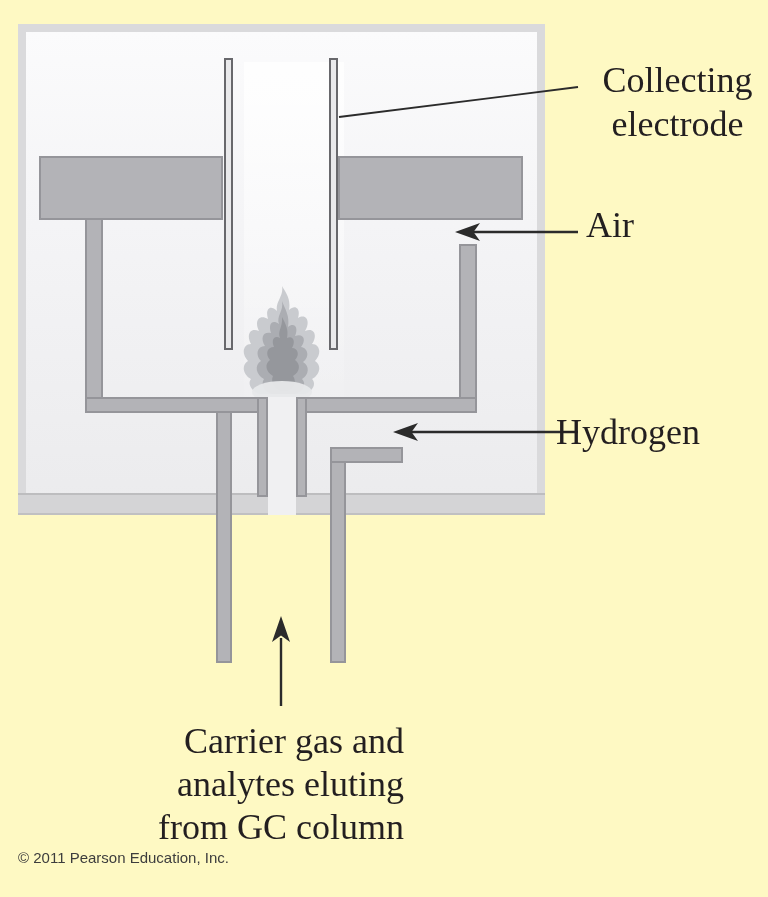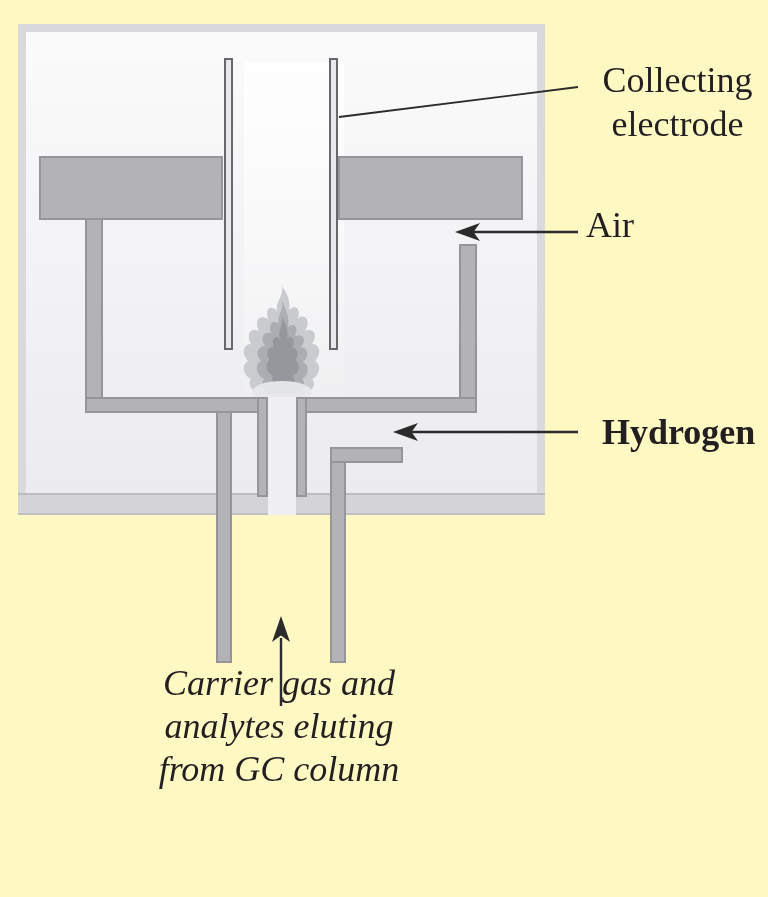--- a/index.html
+++ b/index.html
@@ -34,22 +34,22 @@
              border:2px solid #68686c;box-sizing:border-box;}
   .electrode.left{left:224px;} .electrode.right{left:329px;}
 
   .flame{position:absolute;left:237px;top:283px;width:90px;height:114px;}
   .overlay{position:absolute;left:0;top:0;width:768px;height:897px;pointer-events:none;}
 
   
   .label{position:absolute;color:#231f20;font-size:36px;line-height:44px;white-space:pre-line;}
   .lbl-collecting{left:580px;top:58px;width:195px;text-align:center;}
   .lbl-air{left:586px;top:203px;}
-  .lbl-hydrogen{left:602px;top:410px;font-weight:bold;}
-  .lbl-carrier{left:154px;top:662px;width:250px;text-align:center;line-height:43px;font-style:italic;}
+  .lbl-hydrogen{left:556px;top:410px;}
+  .lbl-carrier{left:154px;top:720px;width:250px;text-align:right;line-height:43px;}
   .copyright{position:absolute;left:18px;top:849px;font-family:"Liberation Sans",sans-serif;
              font-size:15px;color:#3d3d3d;white-space:nowrap;}
 </style>
 </head>
 <body>
 
 <div class="canvas">
 
   <div class="housing">
     <div class="glow"></div>
@@ -104,13 +104,14 @@
     </g>
   </svg>
 
   <div class="label lbl-collecting">Collecting
 electrode</div>
   <div class="label lbl-air">Air</div>
   <div class="label lbl-hydrogen">Hydrogen</div>
   <div class="label lbl-carrier">Carrier gas and
 analytes eluting
 from GC column</div>
+  <div class="copyright">© 2011 Pearson Education, Inc.</div>
 </div>
 
 </body></html>

